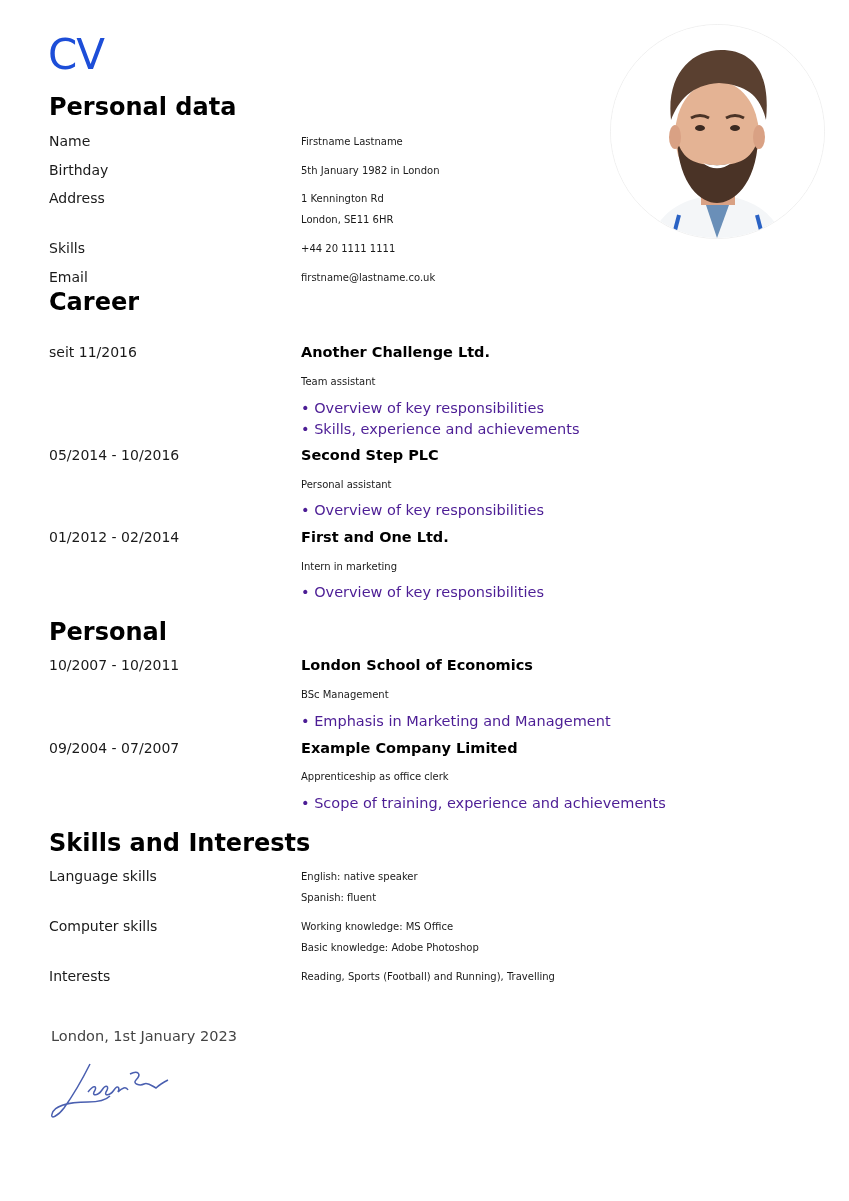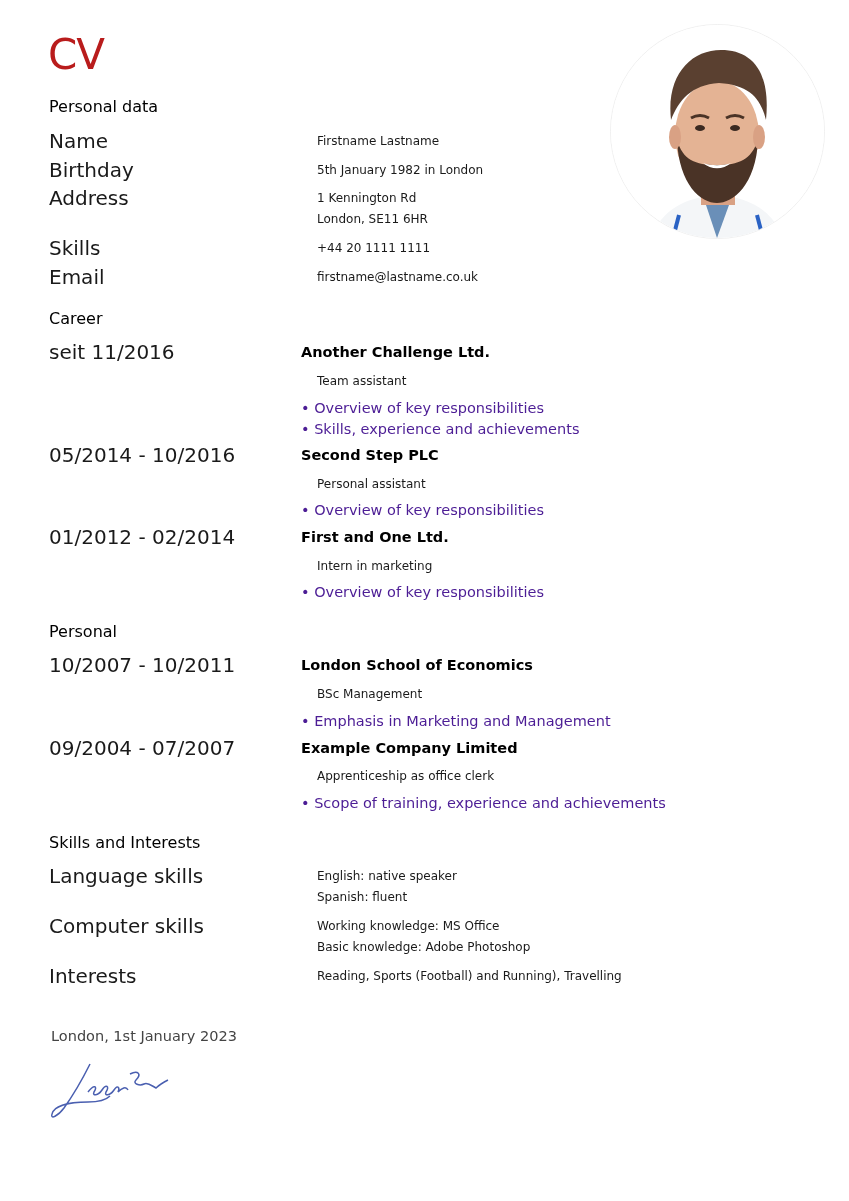--- a/index.html
+++ b/index.html
@@ -1,22 +1,22 @@
 <!DOCTYPE html>
 <html><head>
 <meta charset="utf-8">
 <style>
   html, body { margin: 0; padding: 0; background: #ffffff; }
   body { width: 849px; height: 1201px; position: relative; overflow: hidden;
          font-family: "DejaVu Sans", "Liberation Sans", sans-serif; color: #111; }
   .abs { position: absolute; white-space: nowrap; }
-  .title { left: 48px; top: 30px; font-size: 42px; font-weight: 400; line-height: 50px; color: #b91c1c; letter-spacing: -1px; }
-  .h2 { left: 49px; font-size: 16px; font-weight: normal; line-height: 24px; color: #000; }
-  .lbl { left: 49px; font-size: 20px; line-height: 21px; color: #1a1a1a; }
-  .val { left: 301px; font-size: 12px; line-height: 21px; color: #1a1a1a; margin-left: 16px; }
+  .title { left: 48px; top: 30px; font-size: 42px; font-weight: 400; line-height: 50px; color: #1d4ed8; letter-spacing: -1px; }
+  .h2 { left: 49px; font-size: 24px; font-weight: bold; line-height: 24px; color: #000; }
+  .lbl { left: 49px; font-size: 14px; line-height: 21px; color: #1a1a1a; }
+  .val { left: 301px; font-size: 10px; line-height: 21px; color: #1a1a1a; }
   .org { left: 301px; font-size: 14.5px; line-height: 21px; font-weight: bold; color: #000; text-align: center; }
   .bul { left: 301px; font-size: 14.5px; line-height: 21px; color: #4c1d95; }
   .photo { left: 610px; top: 24px; width: 213px; height: 213px; border-radius: 50%;
            overflow: hidden; border: 1px solid #f0f0f0; background: #fff; }
   .place { left: 51px; top: 1026px; font-size: 14.5px; line-height: 21px; color: #444; }
   .sig { left: 48px; top: 1058px; }
 </style>
 </head>
 <body>
 
@@ -62,21 +62,21 @@
 <div class="abs lbl" style="top:188px">Address</div>
 <div class="abs val" style="top:188px">1 Kennington Rd</div>
 <div class="abs val" style="top:209px">London, SE11 6HR</div>
 
 <div class="abs lbl" style="top:238px">Skills</div>
 <div class="abs val" style="top:238px">+44 20 1111 1111</div>
 
 <div class="abs lbl" style="top:267px">Email</div>
 <div class="abs val" style="top:267px">firstname@lastname.co.uk</div>
 
-<div class="abs h2" style="top:307px">Career</div>
+<div class="abs h2" style="top:290px">Career</div>
 
 <div class="abs lbl" style="top:342px">seit 11/2016</div>
 <div class="abs org" style="top:342px">Another Challenge Ltd.</div>
 <div class="abs val" style="top:371px">Team assistant</div>
 <div class="abs bul" style="top:398px">• Overview of key responsibilities</div>
 <div class="abs bul" style="top:419px">• Skills, experience and achievements</div>
 
 <div class="abs lbl" style="top:445px">05/2014 - 10/2016</div>
 <div class="abs org" style="top:445px">Second Step PLC</div>
 <div class="abs val" style="top:474px">Personal assistant</div>

